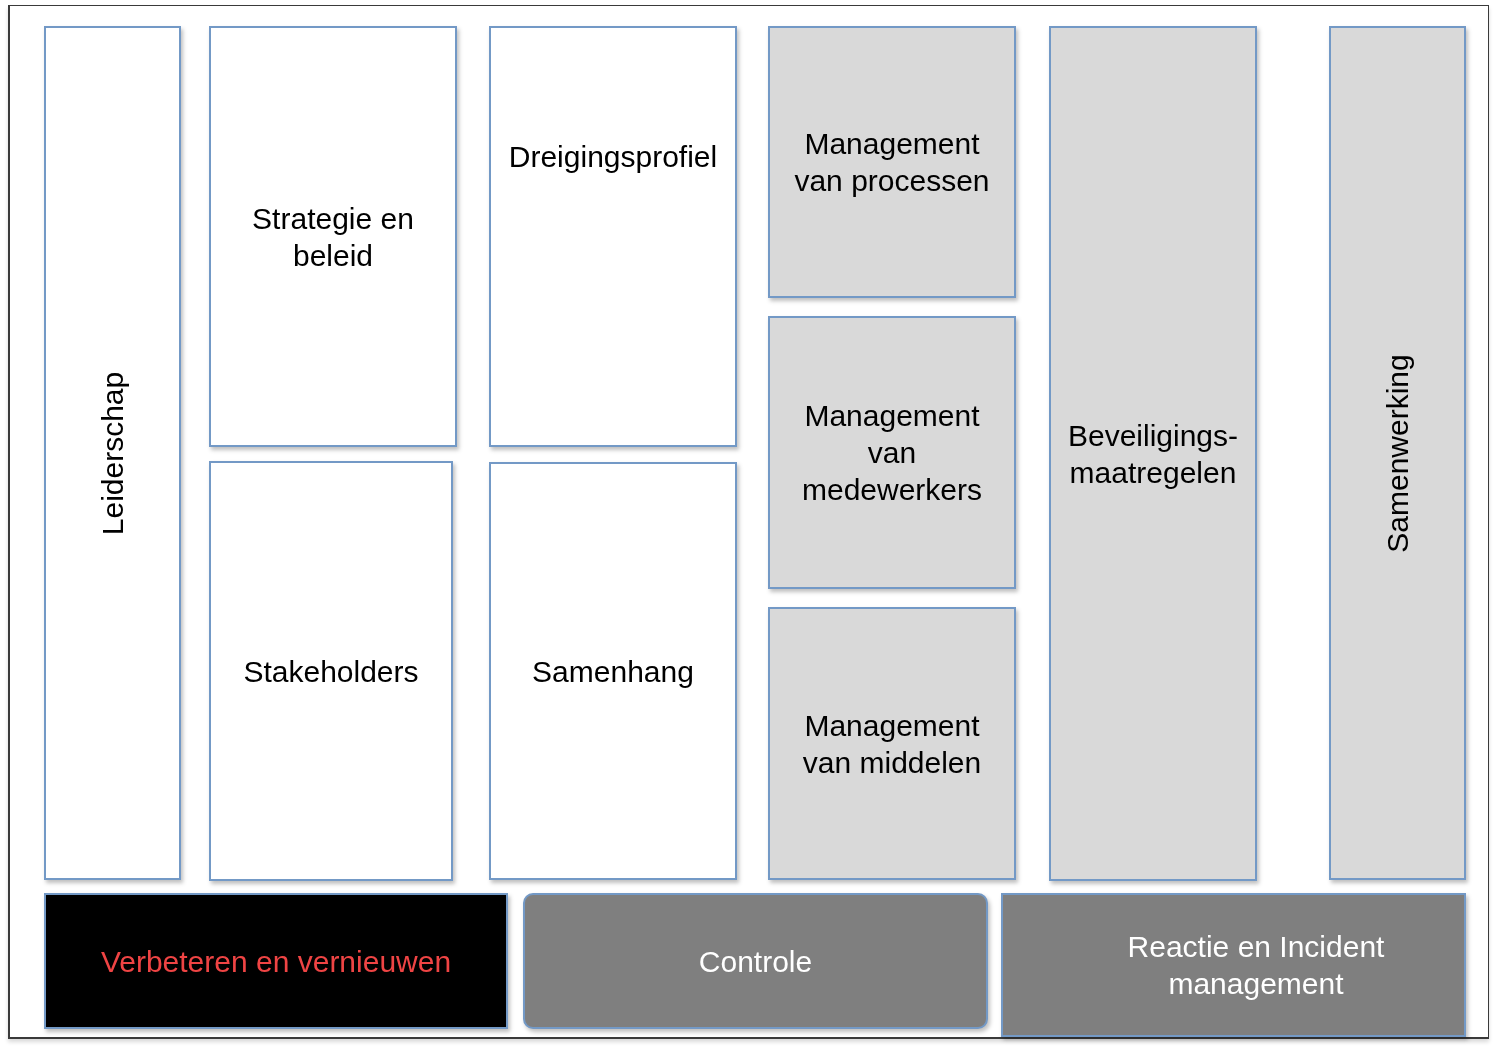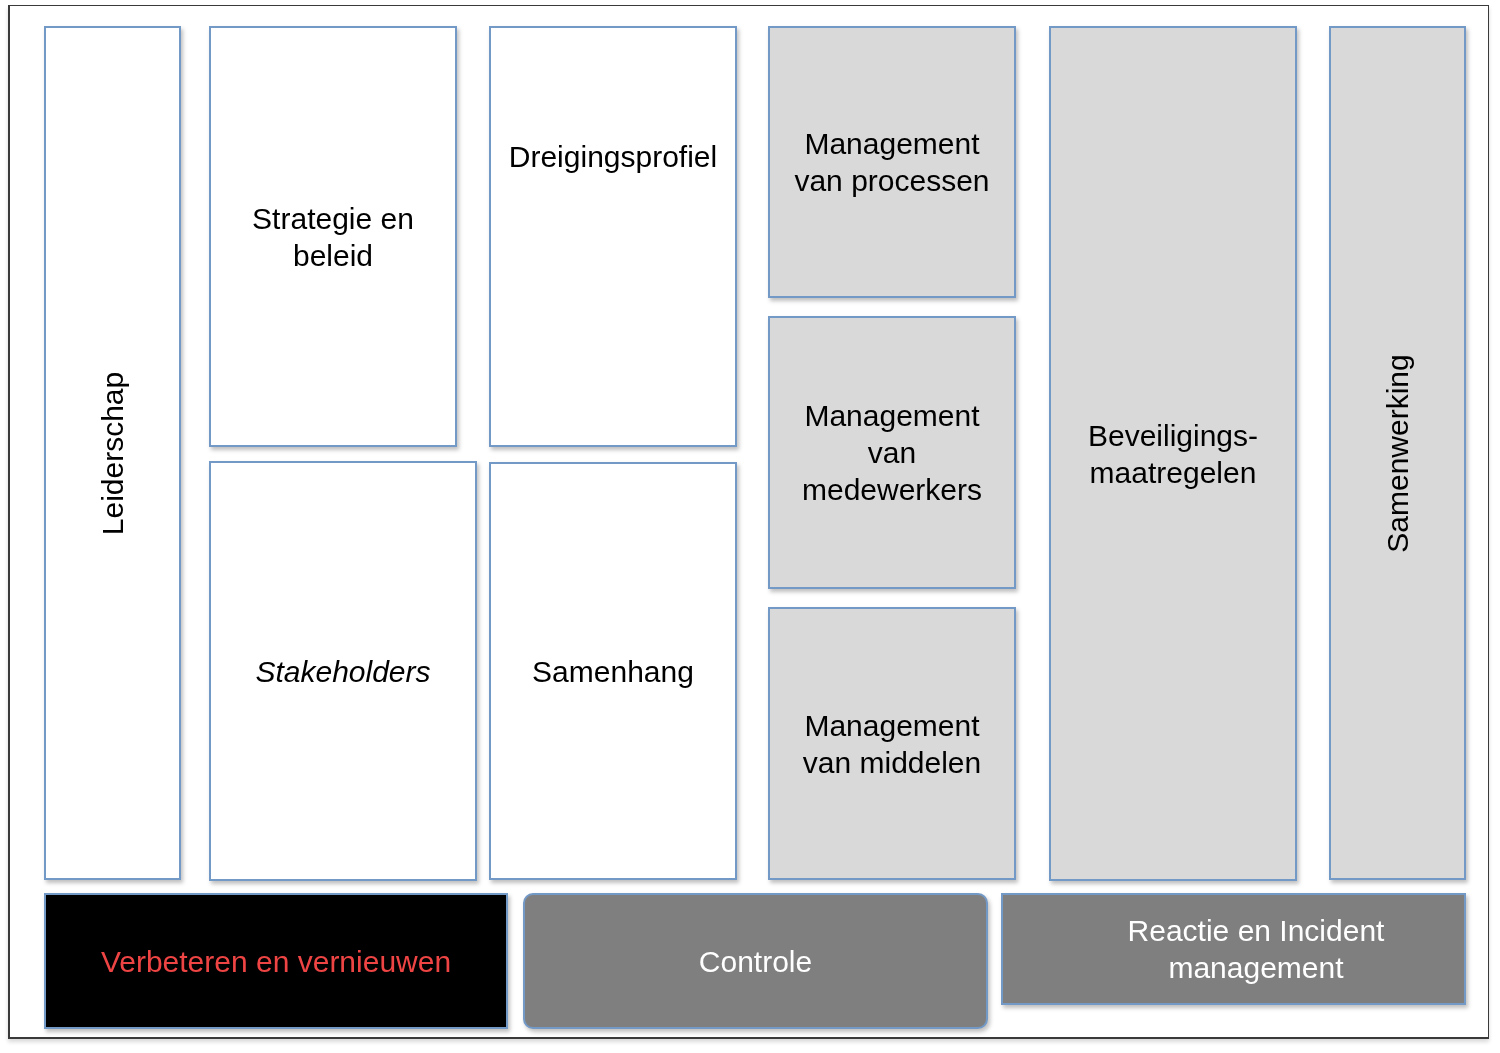--- a/index.html
+++ b/index.html
@@ -27,21 +27,21 @@
 
 <div class="box white vertical" style="left:44px; top:26px; width:137px; height:854px;">
   <span>Leiderschap</span>
 </div>
 
 <div class="box white top-text" style="left:209px; top:26px; width:248px; height:421px; padding-top:172px;">
   <span class="label">Strategie en
 beleid</span>
 </div>
 
-<div class="box white" style="left:209px; top:461px; width:268px; height:420px;font-style:italic;">
+<div class="box white" style="left:209px; top:461px; width:244px; height:420px;">
   <span class="label">Stakeholders</span>
 </div>
 
 <div class="box white top-text" style="left:489px; top:26px; width:248px; height:421px; padding-top:110px;">
   <span class="label">Dreigingsprofiel</span>
 </div>
 
 <div class="box white" style="left:489px; top:462px; width:248px; height:418px;">
   <span class="label">Samenhang</span>
 </div>
@@ -55,32 +55,32 @@
   <span class="label">Management
 van
 medewerkers</span>
 </div>
 
 <div class="box grey" style="left:768px; top:607px; width:248px; height:273px;">
   <span class="label">Management
 van middelen</span>
 </div>
 
-<div class="box grey" style="left:1049px; top:26px; width:248px; height:855px;">
+<div class="box grey" style="left:1049px; top:26px; width:208px; height:855px;">
   <span class="label">Beveiligings-
 maatregelen</span>
 </div>
 
 <div class="box grey vertical" style="left:1329px; top:26px; width:137px; height:854px;">
   <span>Samenwerking</span>
 </div>
 
 <div class="box black" style="left:44px; top:893px; width:464px; height:136px;">
   <span>Verbeteren en vernieuwen</span>
 </div>
 
 <div class="box dark" style="left:523px; top:893px; width:465px; height:136px;border-radius:10px;">
   <span>Controle</span>
 </div>
 
-<div class="box dark" style="left:1001px; top:893px; width:465px; height:112px;padding-left:45px;">
+<div class="box dark" style="left:1001px; top:893px; width:465px; height:144px;padding-left:45px;">
   <span>Reactie en Incident management</span>
 </div>
 
 </body></html>

